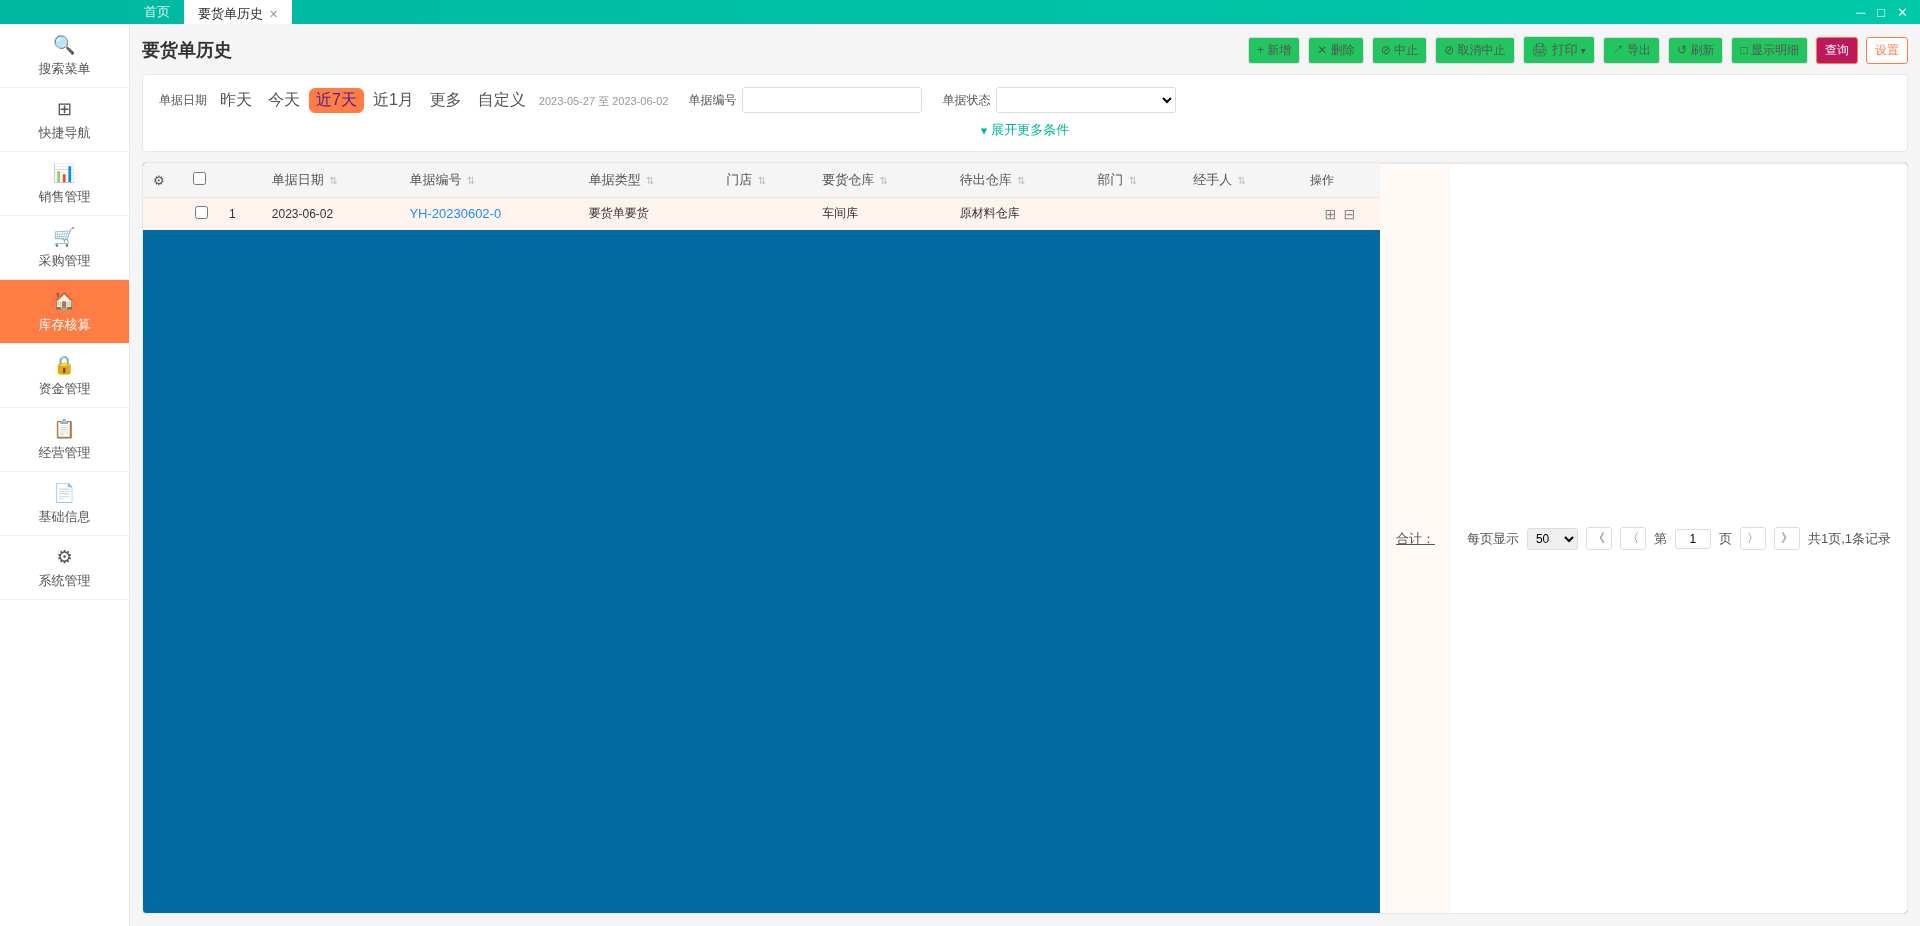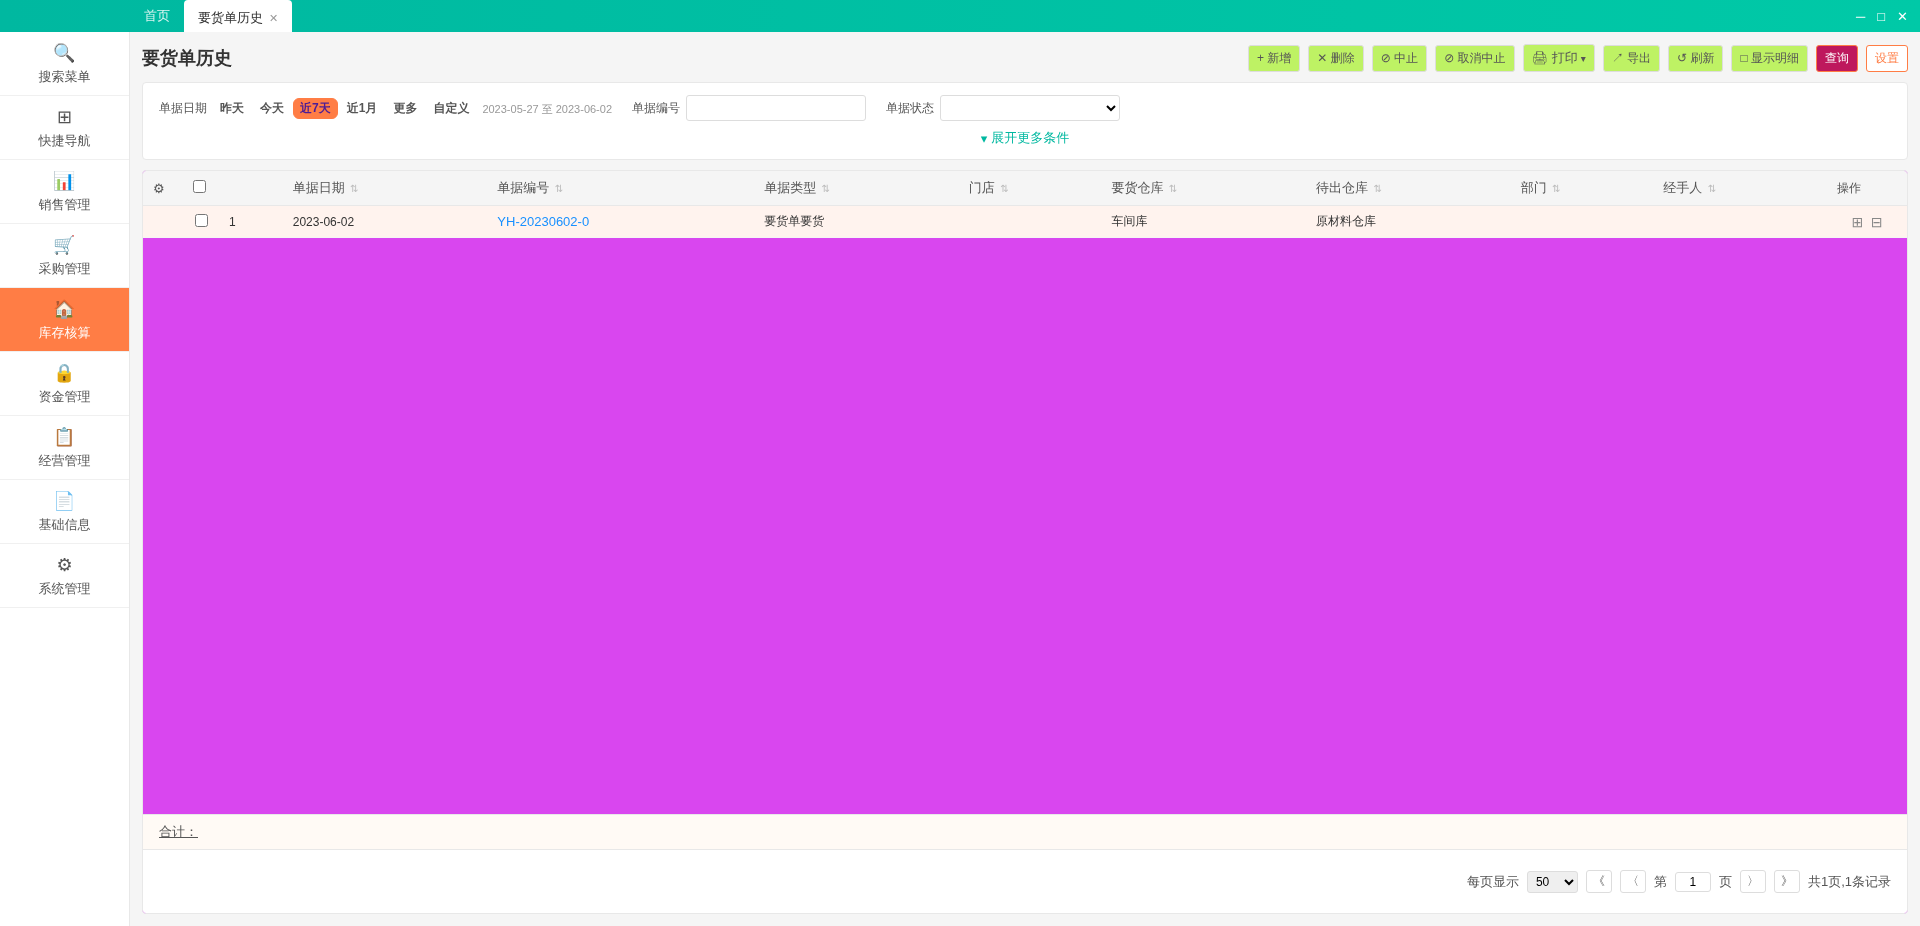--- a/index.html
+++ b/index.html
@@ -1,20 +1,20 @@
 <!DOCTYPE html>
 <html><head>
   <meta charset="utf-8">
   <style>
     * { box-sizing: border-box; margin: 0; padding: 0; font-family: "Microsoft YaHei", Arial, sans-serif; font-size: 13px; }
     body { display: flex; flex-direction: column; height: 926px; overflow: hidden; background: #f5f5f5; }
 
     
     .top-bar {
-      height: 32px;
+      height: 24px;
       background: linear-gradient(to right, #00b8a0, #00c9a7);
       display: flex;
       align-items: center;
       padding: 0 0 0 130px;
       color: white;
       flex-shrink: 0;
     }
     .top-bar .tab {
       display: flex; align-items: center; height: 40px;
       padding: 0 14px; cursor: pointer; font-size: 13px;
@@ -52,54 +52,54 @@
 
     
     .page-title-bar {
       display: flex; align-items: center; justify-content: space-between;
       margin-bottom: 10px;
     }
     .page-title { font-size: 18px; font-weight: bold; color: #333; }
     .toolbar { display: flex; align-items: center; gap: 8px; }
     .toolbar-btn {
       display: flex; align-items: center; gap: 3px; padding: 4px 8px;
-      border: 1px solid #ddd; background: #bef264; border-radius: 3px; cursor: pointer;
+      border: 1px solid #ddd; background: #22c55e; border-radius: 3px; cursor: pointer;
       font-size: 12px; color: #555; white-space: nowrap;
     }
     .toolbar-btn.primary { background: #be185d; color: white; border-color: #ff7d45; }
 
     
     .filter-bar {
       background: white; border: 1px solid #e8e8e8; border-radius: 4px;
       padding: 12px 16px; margin-bottom: 10px;
     }
     .filter-row { display: flex; align-items: center; gap: 20px; flex-wrap: wrap; }
     .filter-group { display: flex; align-items: center; gap: 6px; }
     .filter-label { color: #555; white-space: nowrap; font-size: 12px; }
     .filter-date-btns { display: flex; gap: 2px; }
     .date-btn {
-      padding: 1px 6px; border-radius: 3px; cursor: pointer; font-size: 12px;
-      border: 1px solid transparent; color: #555; font-weight: bold;
+      padding: 1px 6px; border-radius: 3px; cursor: pointer; font-size: 16px;
+      border: 1px solid transparent; color: #555;
     }
     .date-btn.active { background: #ff7d45; color: #4c1d95; border-color: #ff7d45; border-radius: 6px; }
     .date-range { font-size: 11px; color: #999; margin-top: 2px; }
     .filter-input {
       border: 1px solid #ddd; border-radius: 3px; padding: 3px 8px; height: 26px;
       outline: none; font-size: 12px; width: 180px;
     }
     .filter-select {
       border: 1px solid #ddd; border-radius: 3px; padding: 3px 8px; height: 26px;
       outline: none; font-size: 12px; width: 180px; background: white; cursor: pointer;
     }
     .expand-more { display: flex; align-items: center; justify-content: center; margin-top: 8px; cursor: pointer; color: #00b8a0; font-size: 12px; gap: 4px; }
 
     
     .table-container {
-      background: #d946ef; border: 1px solid #e8e8e8; border-radius: 4px; flex: 1;
-      display: flex; flex-direction: column; overflow: hidden;
+      background: #0369a1; border: 1px solid #e8e8e8; border-radius: 4px; flex: 1;
+      display: flex; flex-direction: row; overflow: hidden;
     }
     .data-table { width: 100%; border-collapse: collapse; }
     .data-table thead tr { background: #f5f5f5; }
     .data-table th {
       padding: 8px 10px; text-align: left; font-weight: normal; color: #555;
       border-bottom: 1px solid #e8e8e8; font-size: 12px; white-space: nowrap;
     }
     .data-table th .sort-icon { color: #bbb; font-size: 10px; margin-left: 2px; }
     .data-table td {
       padding: 7px 10px; border-bottom: 1px solid #f5f5f5; font-size: 12px; color: #333;

